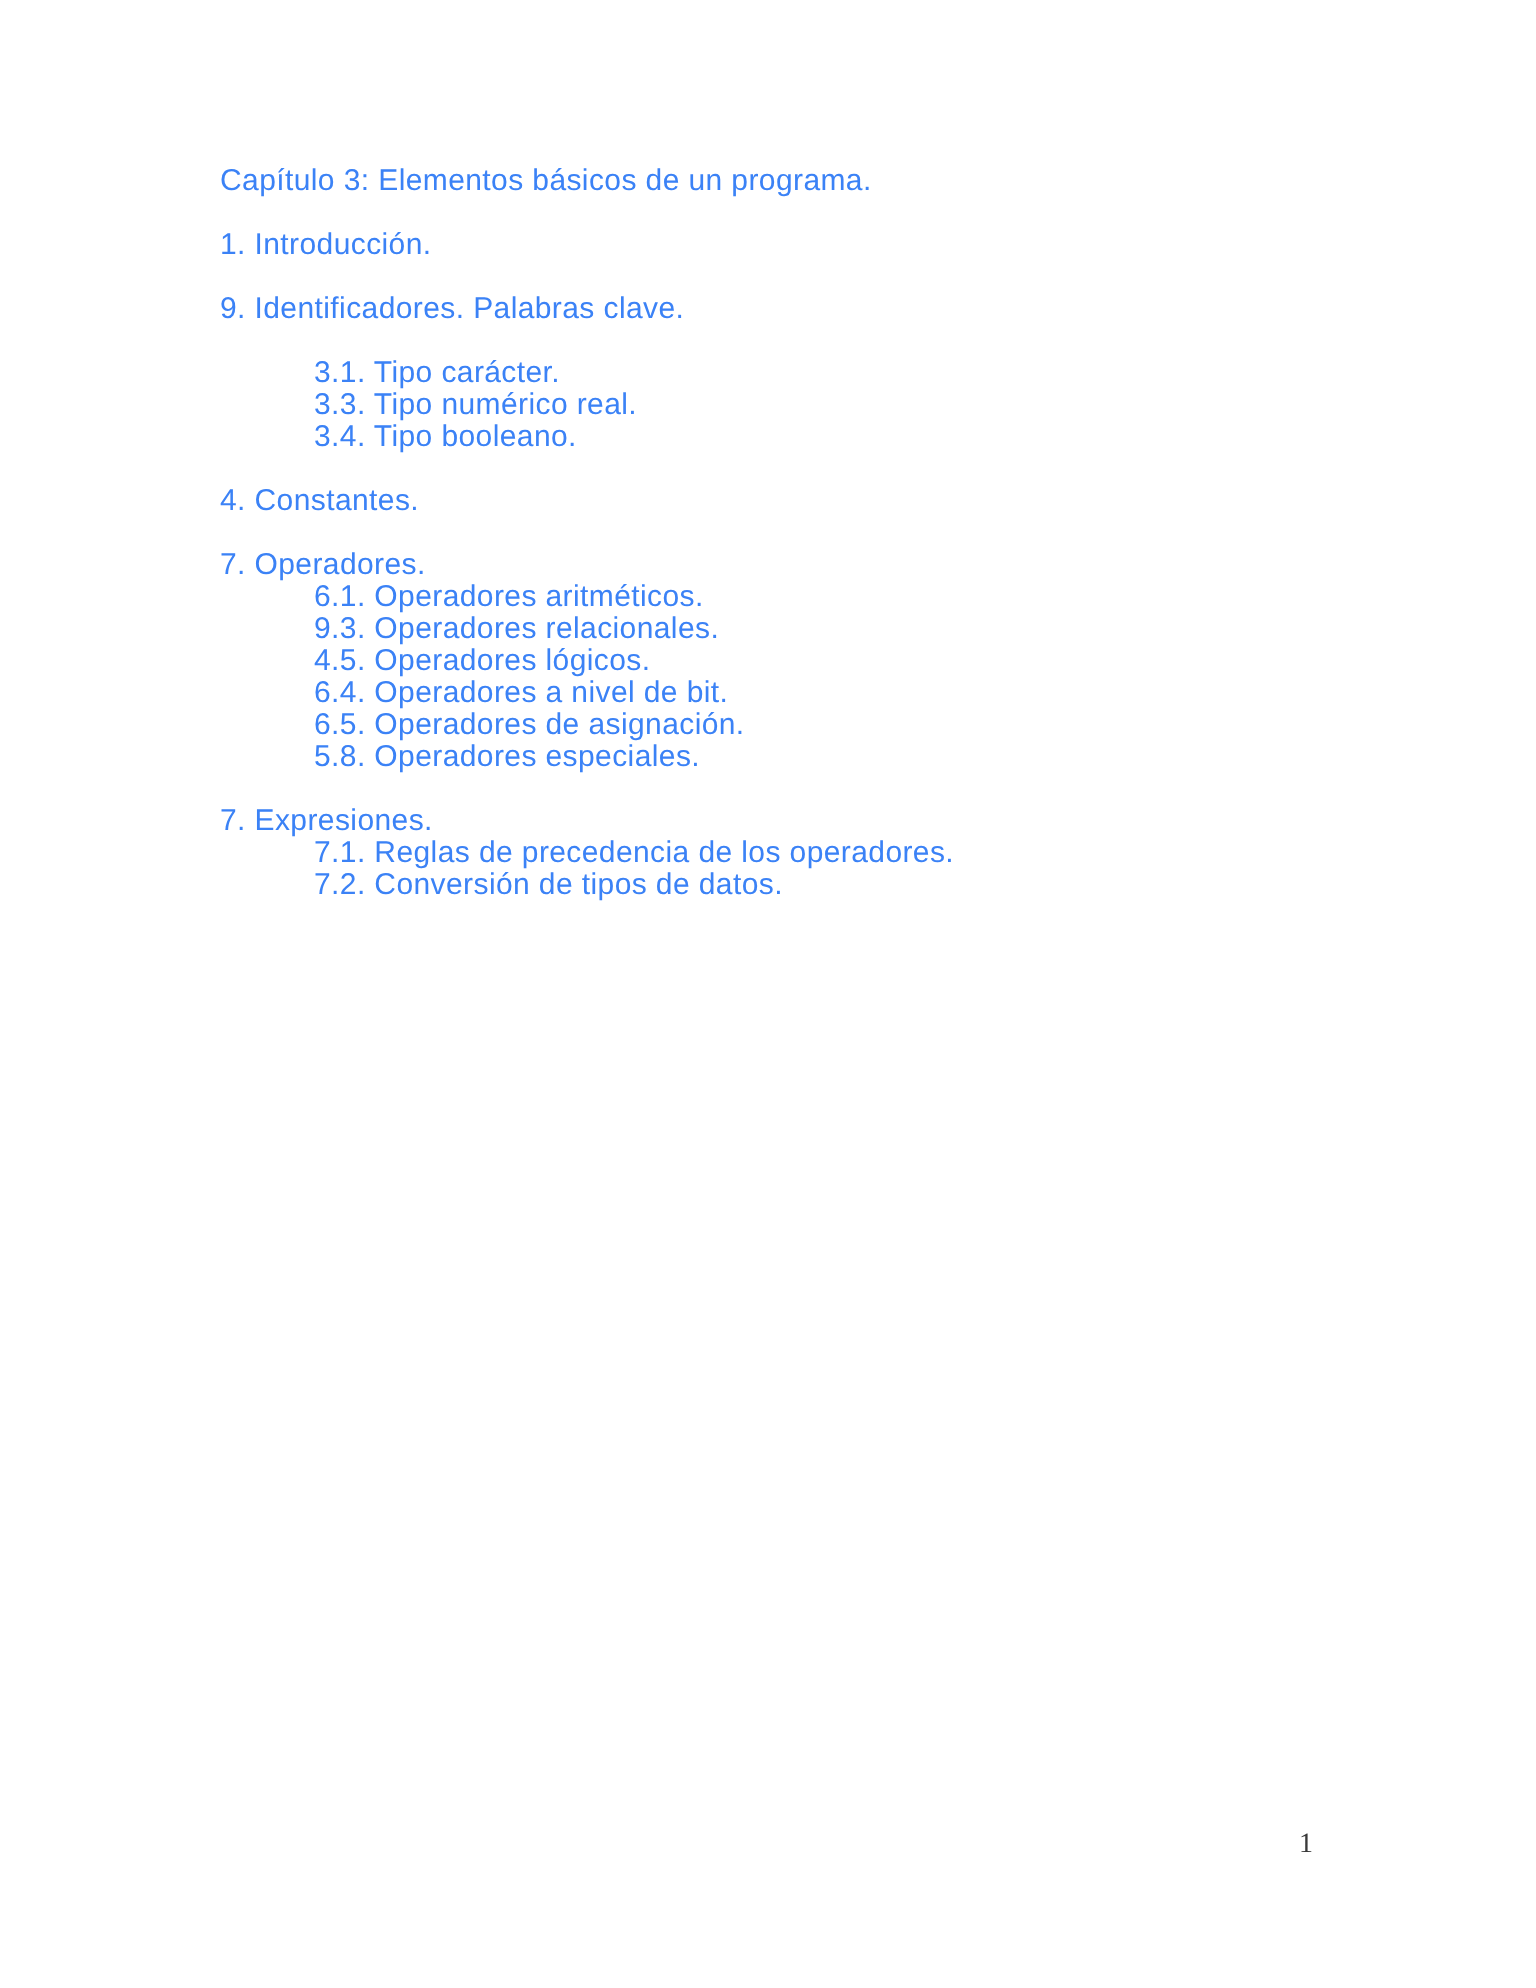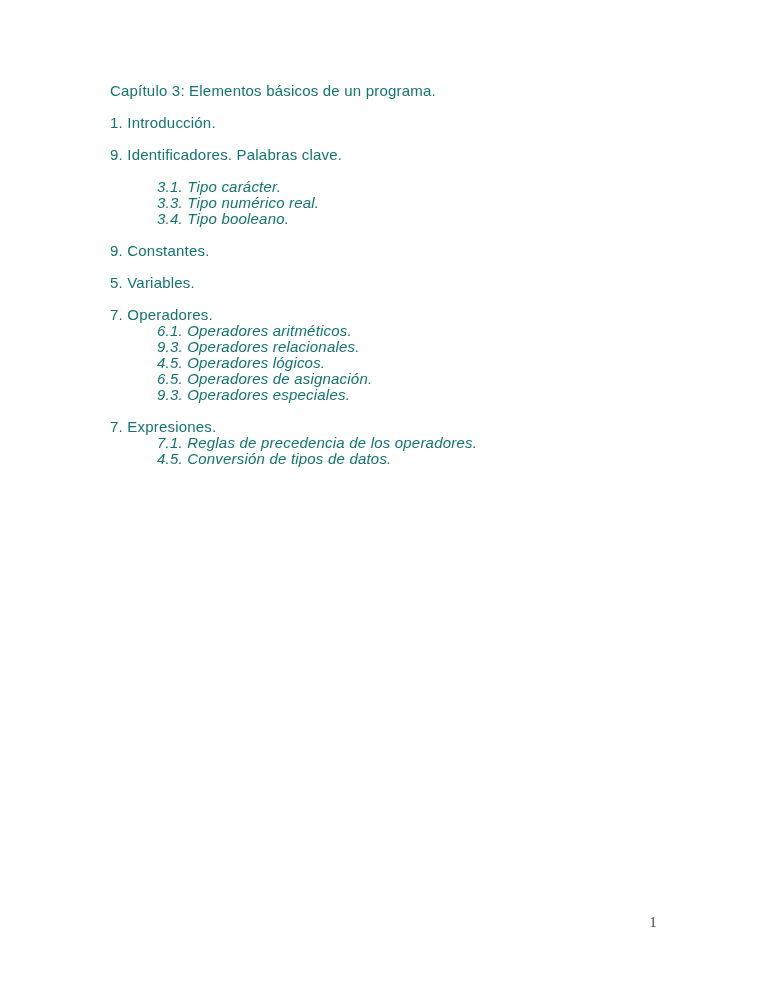--- a/index.html
+++ b/index.html
@@ -14,36 +14,35 @@
   .page {
     position: absolute;
     inset: 0;
     background: #ffffff;
   }
   .content {
     position: absolute;
     left: 110px;
     top: 83px;
     width: 580px;
-    color: #0f766e;
+    color: #3b82f6;
     font-size: 15px;
     line-height: 16px;
     letter-spacing: 0.2px;
     white-space: nowrap;
   }
   .doc-title {
     margin: 0 0 16px 0;
   }
   .toc-section {
     margin: 0 0 16px 0;
   }
   .toc-section:last-child { margin-bottom: 0; }
   .sub-item {
     padding-left: 47px;
-    font-style: italic;
   }
   .page-number {
     position: absolute;
     left: 645px;
     top: 915px;
     width: 16px;
     text-align: center;
     font-family: "Liberation Serif", "DejaVu Serif", serif;
     font-size: 14px;
     line-height: 16px;
@@ -62,34 +61,34 @@
         </div>
         <div class="toc-section">
           <div class="main-item">9. Identificadores. Palabras clave.</div>
         </div>
         <div class="toc-section">
           <div class="sub-item">3.1. Tipo carácter.</div>
           <div class="sub-item">3.3. Tipo numérico real.</div>
           <div class="sub-item">3.4. Tipo booleano.</div>
         </div>
         <div class="toc-section">
-          <div class="main-item">9. Constantes.</div>
+          <div class="main-item">4. Constantes.</div>
         </div>
         <div class="toc-section">
-          <div class="main-item">5. Variables.</div>
         </div>
         <div class="toc-section">
           <div class="main-item">7. Operadores.</div>
           <div class="sub-item">6.1. Operadores aritméticos.</div>
           <div class="sub-item">9.3. Operadores relacionales.</div>
           <div class="sub-item">4.5. Operadores lógicos.</div>
+          <div class="sub-item">6.4. Operadores a nivel de bit.</div>
           <div class="sub-item">6.5. Operadores de asignación.</div>
-          <div class="sub-item">9.3. Operadores especiales.</div>
+          <div class="sub-item">5.8. Operadores especiales.</div>
         </div>
         <div class="toc-section">
           <div class="main-item">7. Expresiones.</div>
           <div class="sub-item">7.1. Reglas de precedencia de los operadores.</div>
-          <div class="sub-item">4.5. Conversión de tipos de datos.</div>
+          <div class="sub-item">7.2. Conversión de tipos de datos.</div>
         </div>
       </div>
   </div>
   <div class="page-number">1</div>
 </div>
 
 </body></html>

